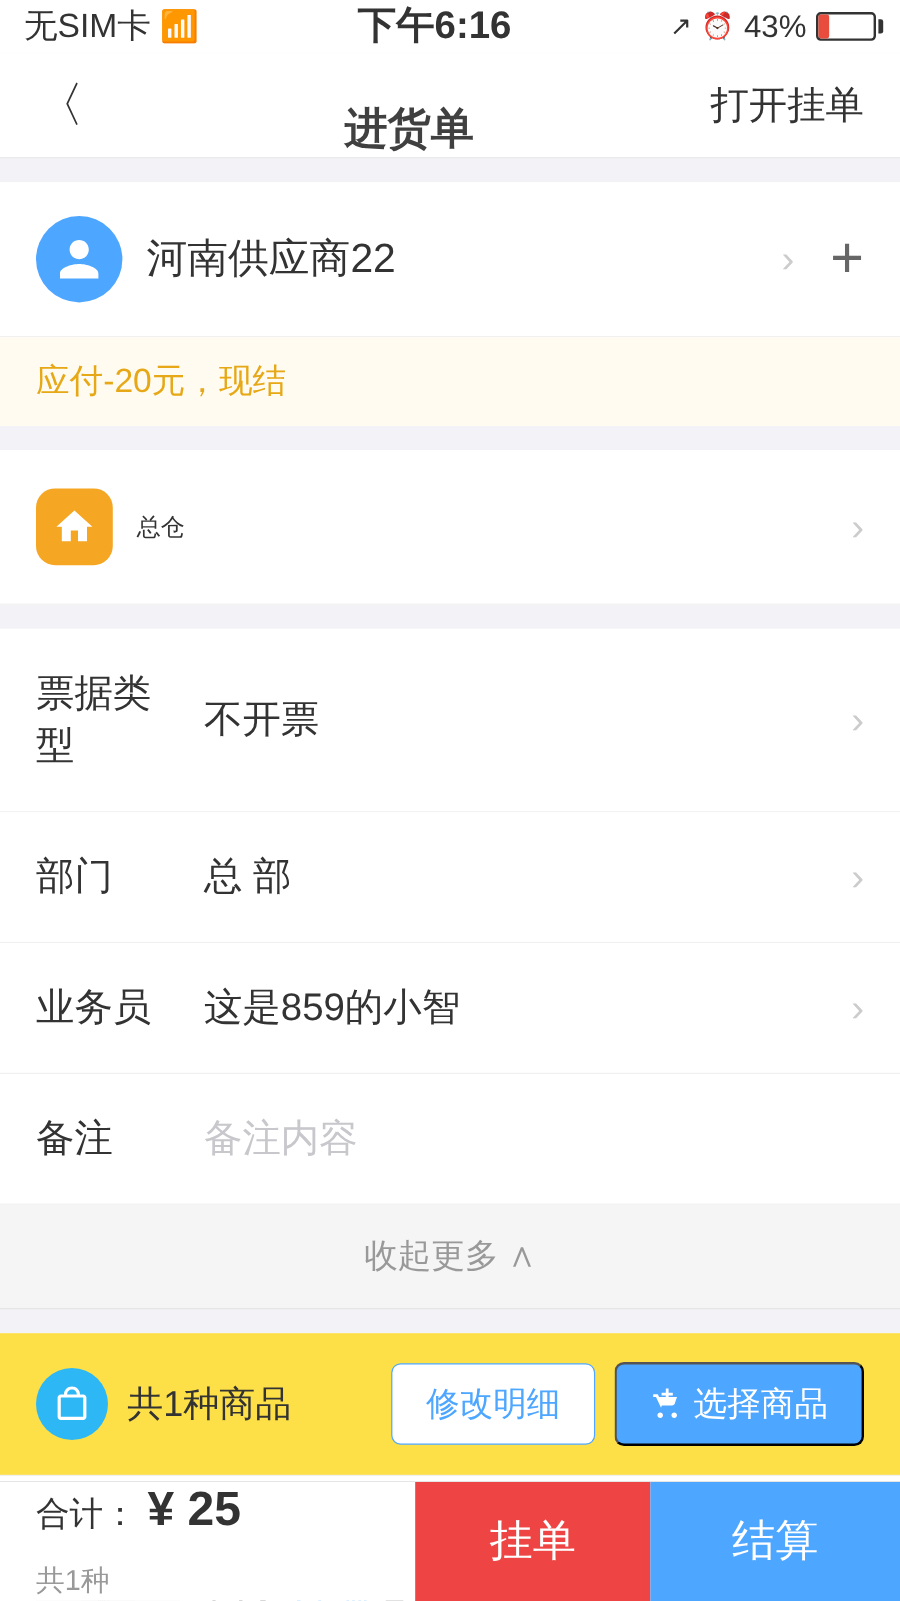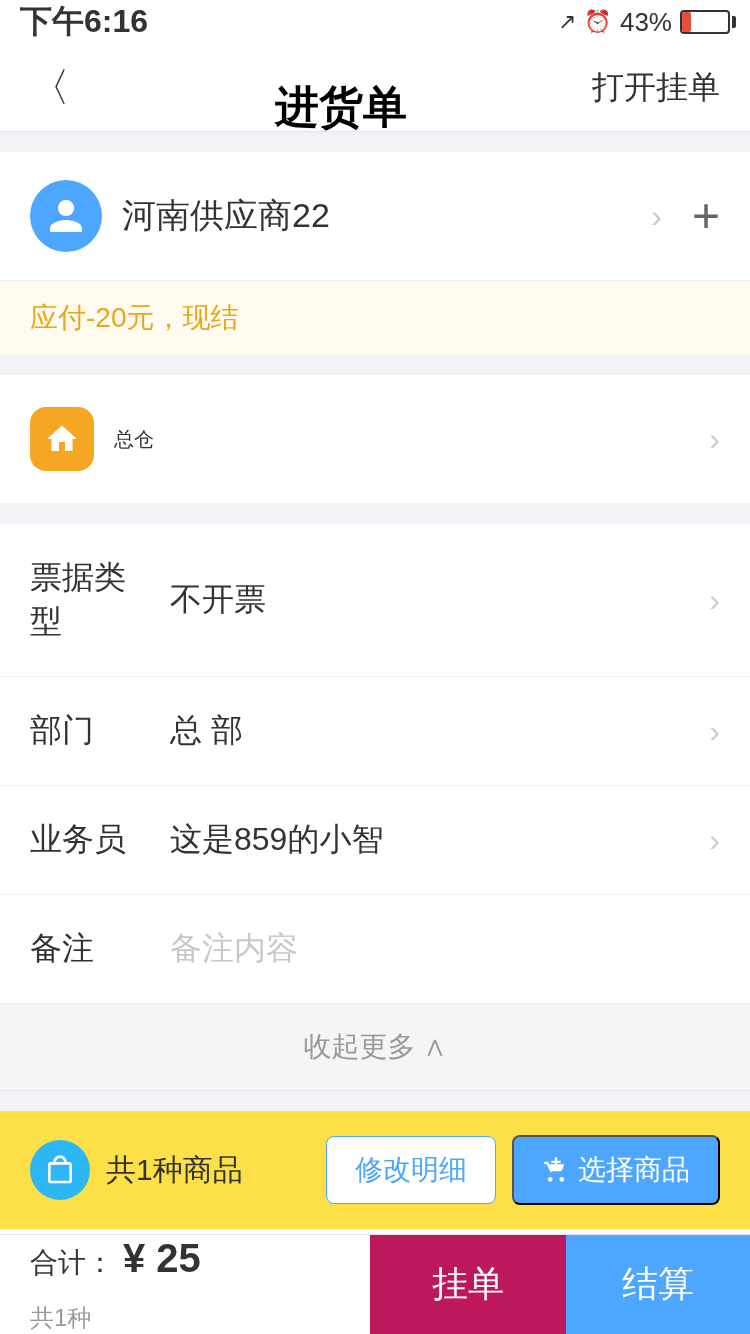--- a/index.html
+++ b/index.html
@@ -49,23 +49,23 @@
       padding: 0 30px;
       border-bottom: 1px solid #e5e5e5;
     }
     .nav-back {
       font-size: 40px;
       color: #333;
       cursor: pointer;
       width: 60px;
     }
     .nav-title {
-      font-size: 44px;
+      font-size: 36px;
       font-weight: 600;
-      color: #000000;
+      color: #404040;
       margin-top: 40px;
     }
     .nav-action {
       font-size: 32px;
       color: #333;
       cursor: pointer;
     }
 
     
     .section {
@@ -301,48 +301,52 @@
       color: #333;
     }
     .total-count {
       font-size: 24px;
       color: #999;
       margin-top: 20px;
     }
     .hang-btn {
       width: 196px;
       height: 100px;
-      background: #be185d;
+      background: #ef4444;
       display: flex;
       align-items: center;
       justify-content: center;
       font-size: 36px;
       color: #fff;
       cursor: pointer;
       flex-shrink: 0;
     }
     .settle-btn {
-      width: 184px;
+      width: 208px;
       height: 100px;
       background: #4da6ff;
       display: flex;
       align-items: center;
       justify-content: center;
       font-size: 36px;
       color: #fff;
       cursor: pointer;
       flex-shrink: 0;
     }
 
     .wifi-icon { font-size: 26px; }
   </style>
 </head>
 <body>
 
 <div class="status-bar">
+  <div class="status-left">
+    <span>无SIM卡</span>
+    <span class="wifi-icon">📶</span>
+  </div>
   <div class="status-center">下午6:16</div>
   <div class="status-right">
     <span style="font-size:22px;">↗</span>
     <span style="font-size:22px;">⏰</span>
     <span>43%</span>
     <div class="battery-icon">
       <div class="battery-fill"></div>
     </div>
   </div>
 </div>

